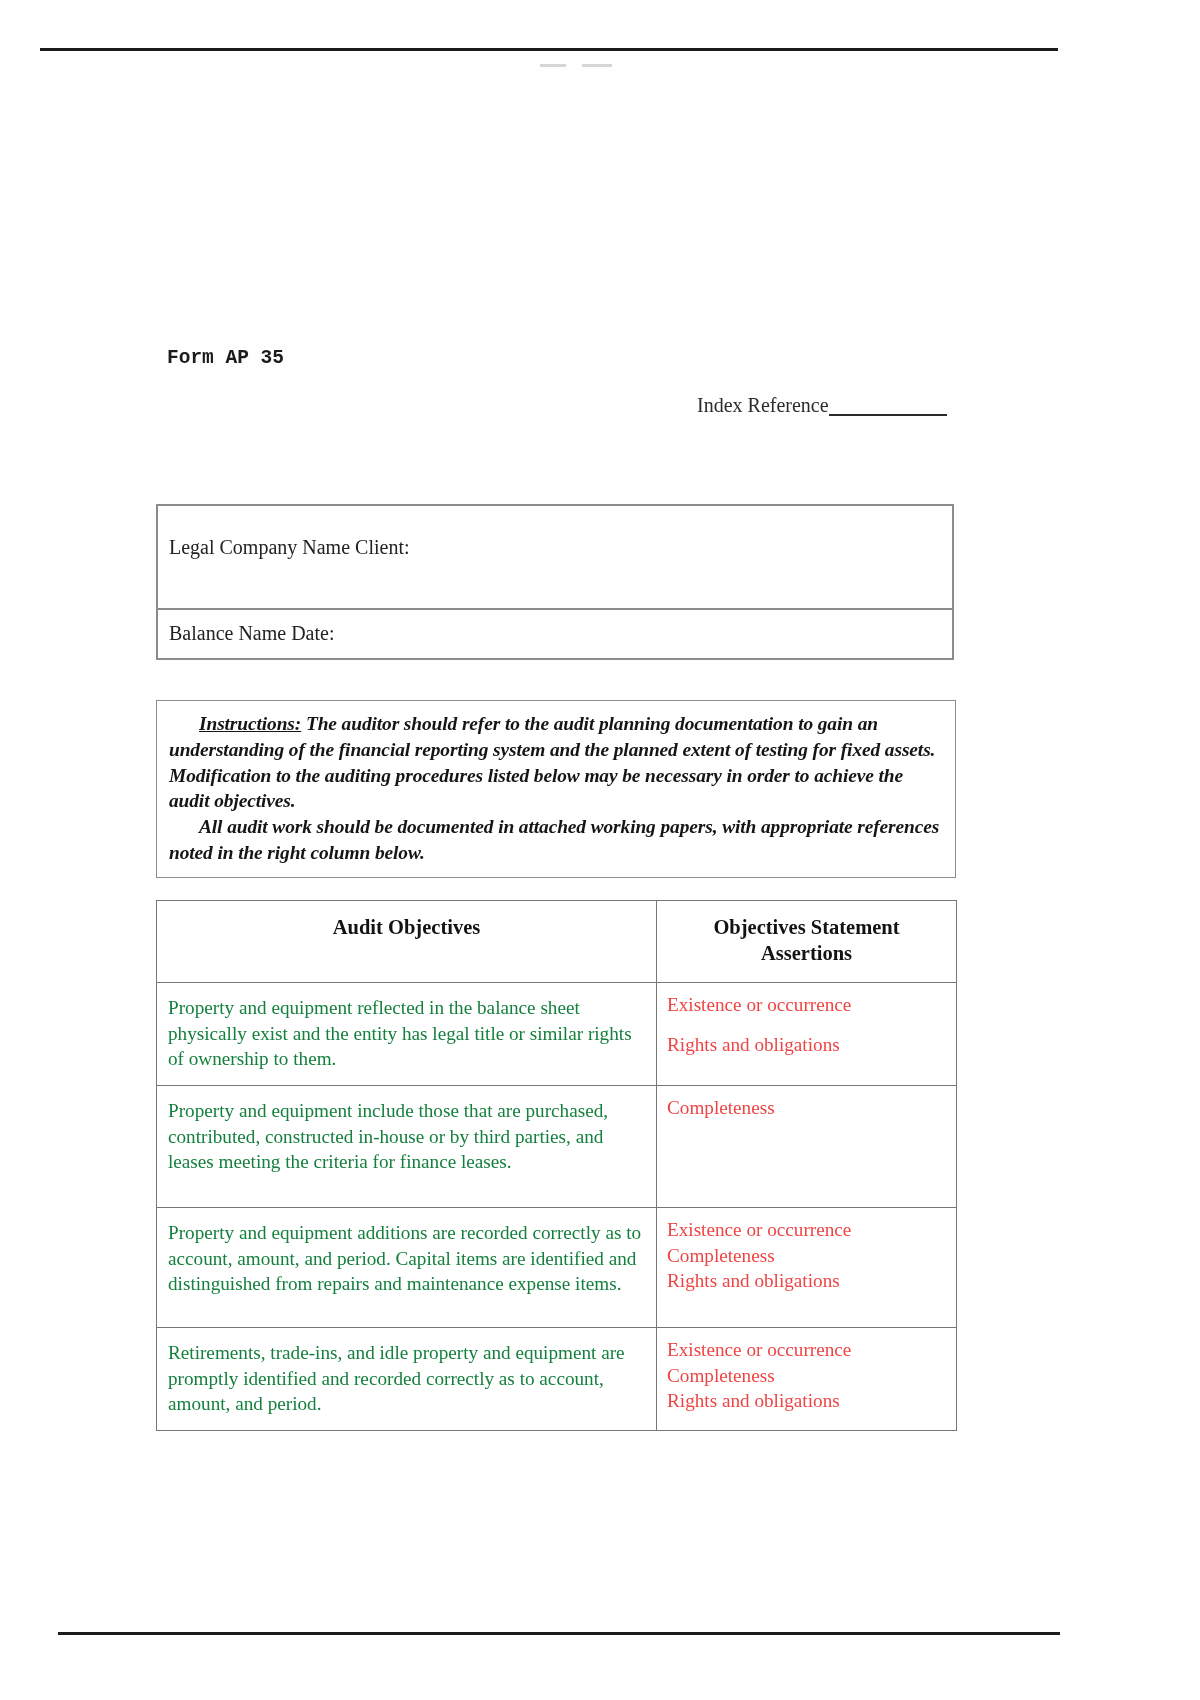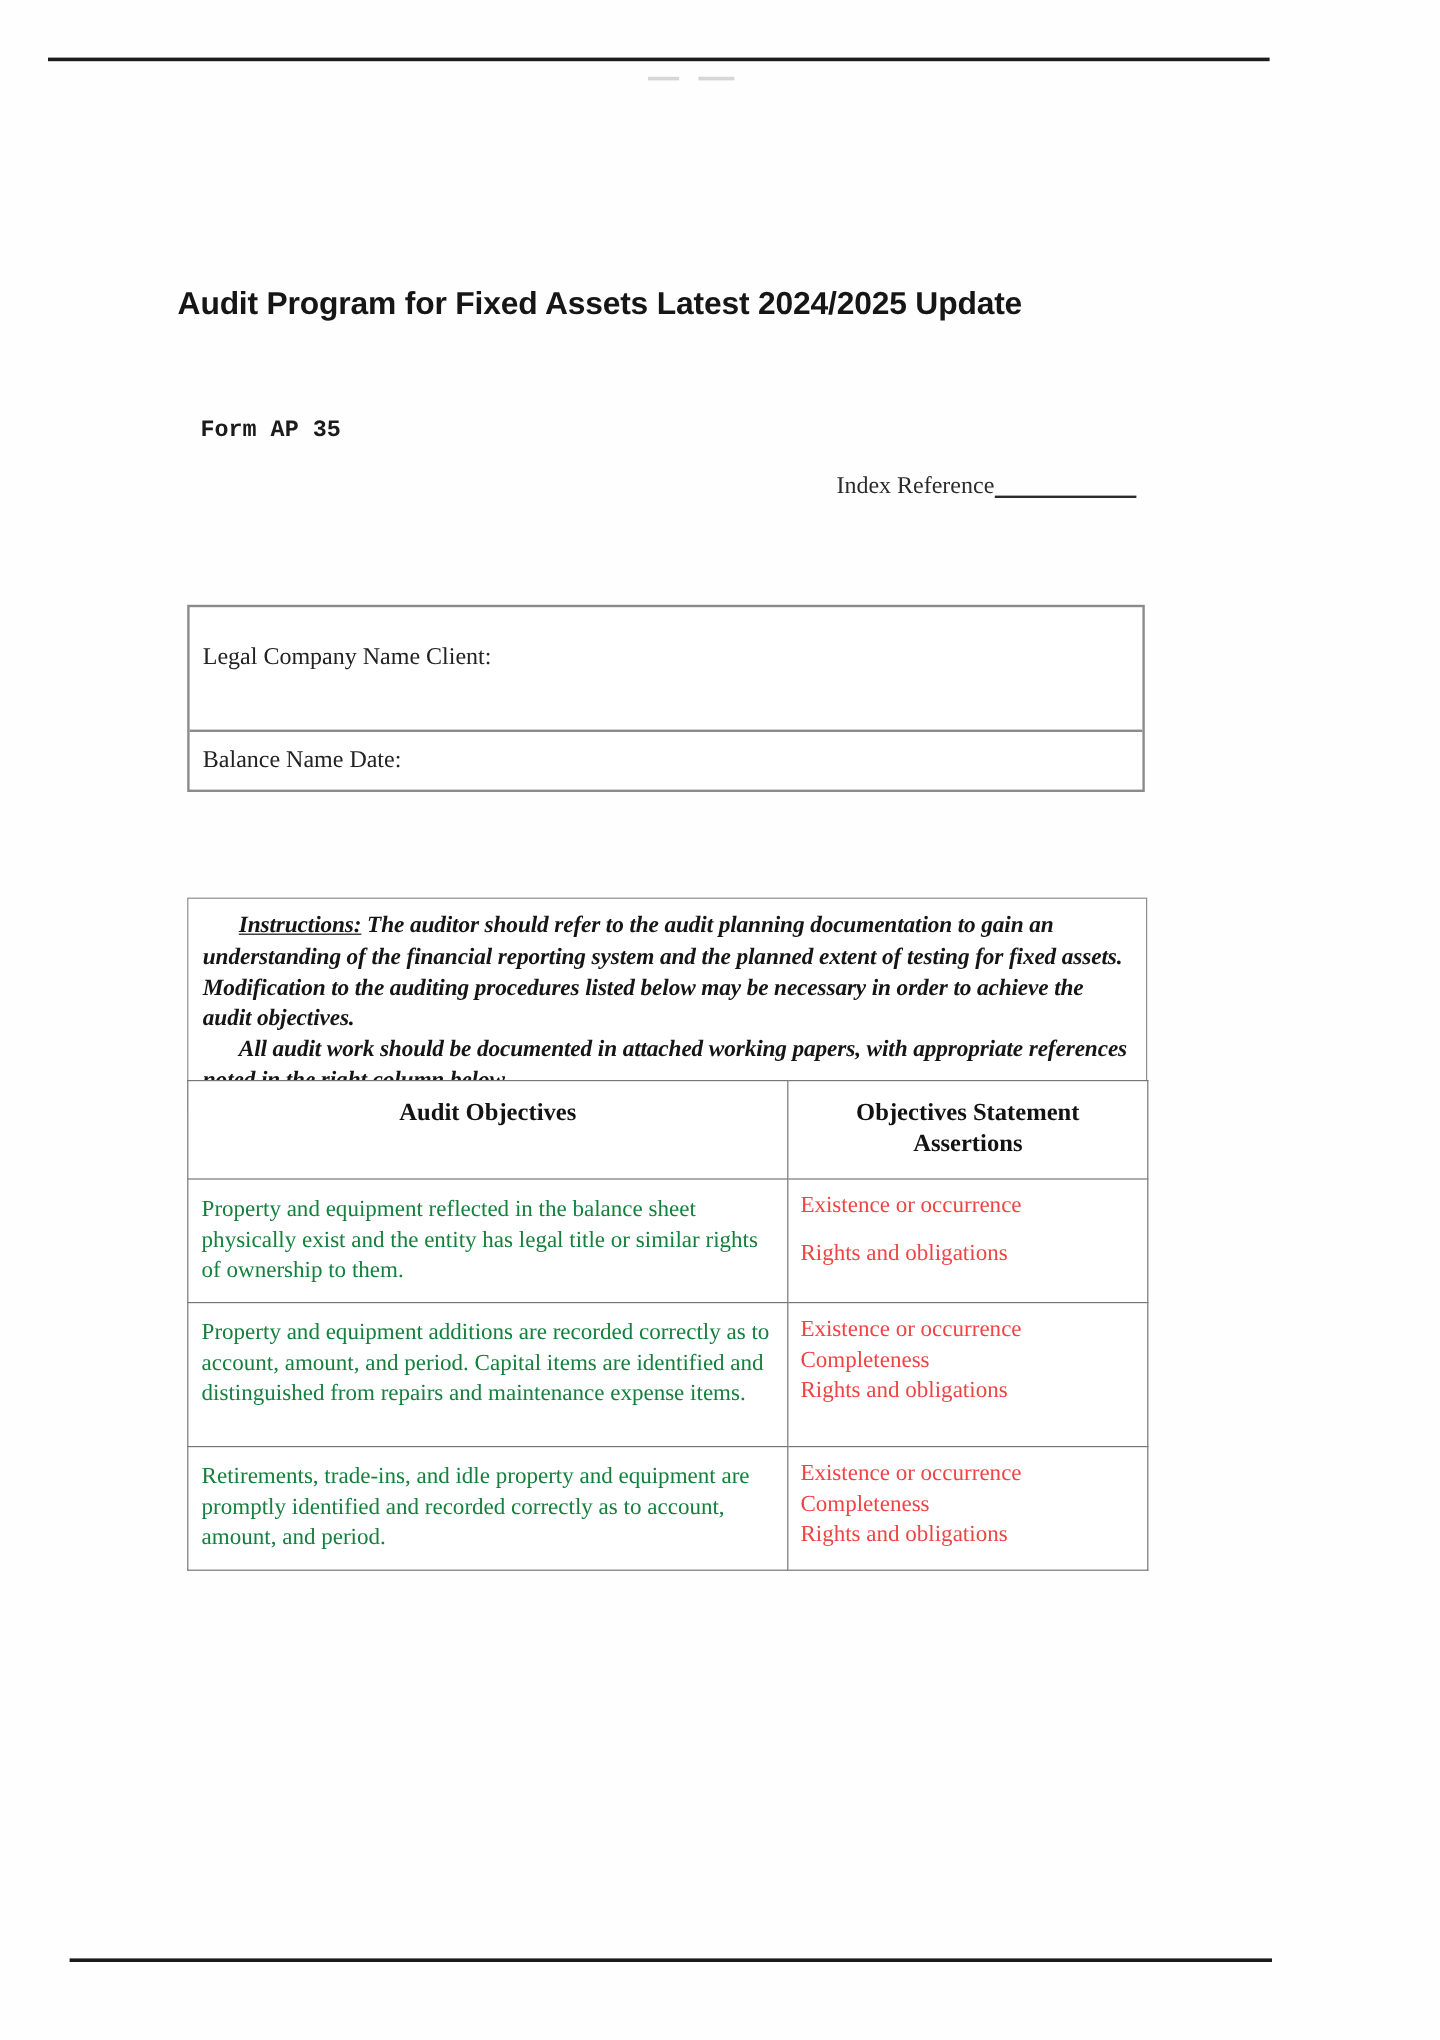--- a/index.html
+++ b/index.html
@@ -134,21 +134,20 @@
   
   .instructions-box {
     position: absolute;
     left: 156px;
     top: 700px;
     width: 800px;
     border: 1.5px solid #8e8e8e;
     box-sizing: border-box;
     padding: 10px 12px 11px 12px;
     background: #fff;
-    margin-top: 48px;
   }
   .instructions-box p {
     margin: 0;
     font-weight: bold;
     font-style: italic;
     font-size: 19.4px;
     line-height: 1.33;
     color: #151515;
     letter-spacing: -0.1px;
   }
@@ -211,21 +210,20 @@
 
 <div class="page">
 
   <div class="top-rule"></div>
 
   <div class="header-smudge">
     <i></i>
       <i></i>
   </div>
 
-  <div class="doc-title">Audit Program for Fixed Assets Latest 2024/2025 Update</div>
 
   <div class="form-no">Form AP 35</div>
 
   <div class="index-ref">
     <span>Index Reference</span><span class="blank-line"></span>
   </div>
 
 
   <div class="client-box">
     <div class="client-row tall">
@@ -252,20 +250,26 @@
       </tr>
     </thead>
     <tbody>
       <tr class="row-h1">
         <td class="obj-cell">Property and equipment reflected in the balance sheet physically exist and the entity has legal title or similar rights of ownership to them.</td>
         <td class="assert-cell spaced">
           <span class="a-line">Existence or occurrence</span>
           <span class="a-line">Rights and obligations</span>
         </td>
       </tr>
+      <tr class="row-h2">
+        <td class="obj-cell">Property and equipment include those that are purchased, contributed, constructed in-house or by third parties, and leases meeting the criteria for finance leases.</td>
+        <td class="assert-cell">
+          <span class="a-line">Completeness</span>
+        </td>
+      </tr>
       <tr class="row-h3">
         <td class="obj-cell">Property and equipment additions are recorded correctly as to account, amount, and period. Capital items are identified and distinguished from repairs and maintenance expense items.</td>
         <td class="assert-cell">
           <span class="a-line">Existence or occurrence</span>
           <span class="a-line">Completeness</span>
           <span class="a-line">Rights and obligations</span>
         </td>
       </tr>
       <tr class="row-h4">
         <td class="obj-cell">Retirements, trade-ins, and idle property and equipment are promptly identified and recorded correctly as to account, amount, and period.</td>

